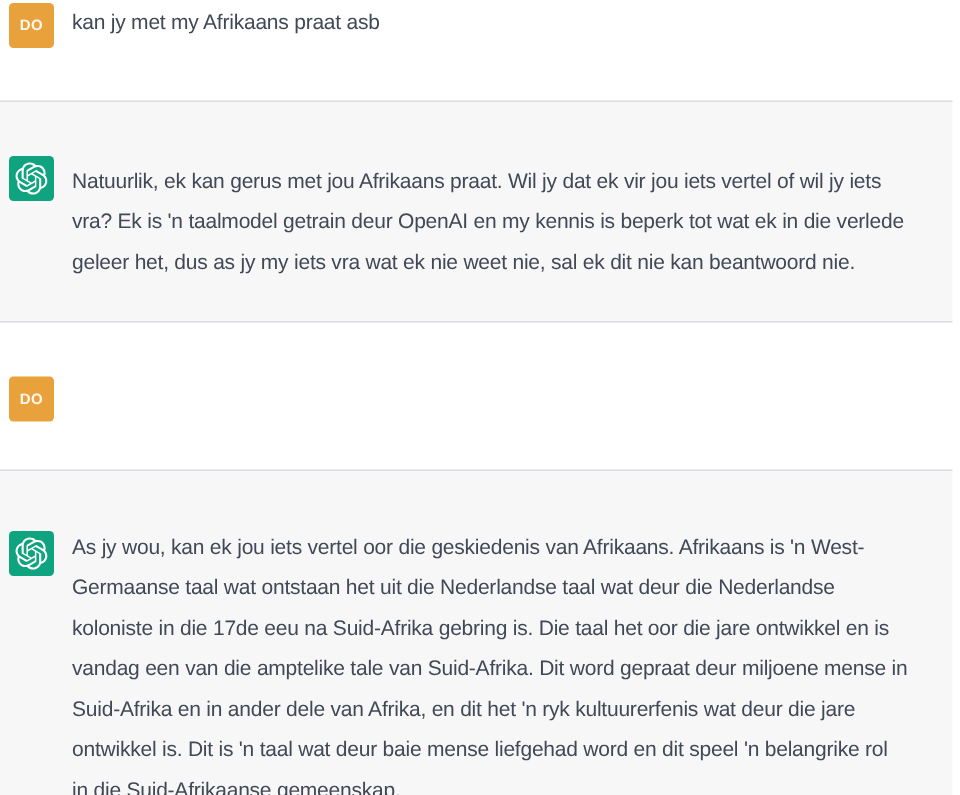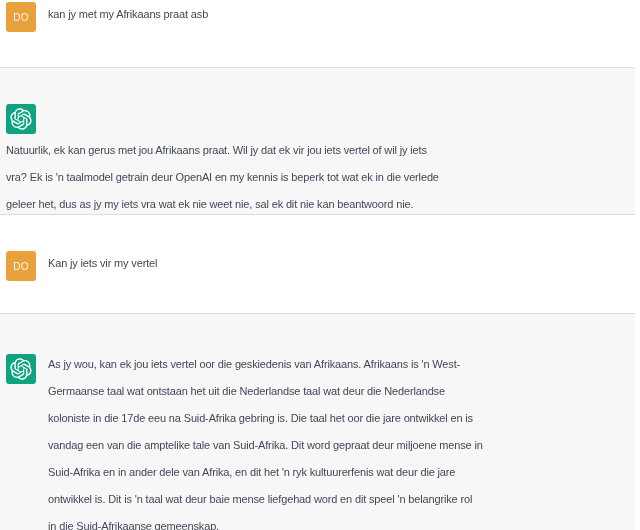--- a/index.html
+++ b/index.html
@@ -19,52 +19,52 @@
     display: flex;
     align-items: flex-start;
     padding-left: 6px;
     width: 100%;
   }
   .row.assistant {
     background: var(--assistant-row-bg, #f7f7f8);
     border-top: 1px solid var(--row-border, #dcdce2);
   }
   .row-1 { height: 67px; padding-top: 1px; }
-  .row-2 { height: 148px; padding-top: 36px; border-bottom: 1px solid var(--row-border, #dcdce2); flex-direction: column; }
+  .row-2 { height: 148px; padding-top: 36px; border-bottom: 1px solid var(--row-border, #dcdce2); }
   .row-3 { height: 98px; padding-top: 35px; }
   .row-4 { height: 262px; padding-top: 30px; }
 
   .avatar {
     flex: 0 0 auto;
     width: 30px;
     height: 30px;
     border-radius: 3px;
     display: flex;
     align-items: center;
     justify-content: center;
     margin-right: 12px;
   }
   .avatar.user {
     background: var(--user-avatar-bg, #e9a13c);
     color: rgba(255,255,255,0.92);
     font-size: 10px;
     letter-spacing: 0.3px;
-    font-weight: 400;
+    font-weight: 700;
     align-items: center;
   }
   .avatar.assistant { background: var(--assistant-avatar-bg, #10a37f); color: #ffffff; }
   .avatar.assistant svg { width: 22px; height: 22px; display: block; }
 
   .row-1 .avatar { margin-top: 1px; }
   .row-2 .avatar { margin-top: 0; }
   .row-3 .avatar { margin-top: 1px; }
   .row-4 .avatar { margin-top: 10px; }
 
   .msg-text {
-    font-size: 11px;
+    font-size: 14px;
     line-height: 27px;
     letter-spacing: -0.15px;
     white-space: pre;
     overflow: hidden;
     max-width: 588px;
   }
   .row-2 .msg-text { margin-top: 3px; }
   .row-4 .msg-text { margin-top: 7px; }
 
   .scroll-strip {
@@ -99,21 +99,20 @@
     </div>
     <div class="msg-text">Natuurlik, ek kan gerus met jou Afrikaans praat. Wil jy dat ek vir jou iets vertel of wil jy iets
 vra? Ek is 'n taalmodel getrain deur OpenAI en my kennis is beperk tot wat ek in die verlede
 geleer het, dus as jy my iets vra wat ek nie weet nie, sal ek dit nie kan beantwoord nie.</div>
   </div>
 
   <div class="row user row-3">
     <div class="avatar user">
       <span>DO</span>
     </div>
-    <div class="msg-text">Kan jy iets vir my vertel</div>
   </div>
 
   <div class="row assistant row-4">
     <div class="avatar assistant">
       <span>
           <svg viewBox="0 0 41 41" fill="none" xmlns="http://www.w3.org/2000/svg">
             <path d="M37.5324 16.8707C37.9808 15.5241 38.1363 14.0974 37.9886 12.6859C37.8409 11.2744 37.3934 9.91076 36.676 8.68622C35.6126 6.83404 33.9882 5.3676 32.0373 4.4985C30.0864 3.62941 27.9098 3.40259 25.8215 3.85078C24.8796 2.7893 23.7219 1.94125 22.4257 1.36341C21.1295 0.785575 19.7249 0.491269 18.3058 0.500197C16.1708 0.495044 14.0893 1.16803 12.3614 2.42214C10.6335 3.67624 9.34853 5.44666 8.6917 7.47815C7.30085 7.76286 5.98686 8.3414 4.8377 9.17505C3.68854 10.0087 2.73073 11.0782 2.02839 12.312C0.956464 14.1591 0.498905 16.2988 0.721698 18.4228C0.944492 20.5467 1.83612 22.5449 3.268 24.1293C2.81966 25.4759 2.66413 26.9026 2.81182 28.3141C2.95951 29.7256 3.40701 31.0892 4.12437 32.3138C5.18791 34.1659 6.8123 35.6322 8.76321 36.5013C10.7141 37.3704 12.8907 37.5973 14.979 37.1492C15.9208 38.2107 17.0786 39.0587 18.3747 39.6366C19.6709 40.2144 21.0755 40.5087 22.4946 40.4998C24.6307 40.5054 26.7133 39.8321 28.4418 38.5772C30.1704 37.3223 31.4556 35.5506 32.1119 33.5179C33.5027 33.2332 34.8167 32.6547 35.9659 31.821C37.115 30.9874 38.0728 29.9178 38.7752 28.684C39.8458 26.8371 40.3023 24.6979 40.0789 22.5748C39.8556 20.4517 38.9639 18.4544 37.5324 16.8707ZM22.4978 37.8849C20.7443 37.8874 19.0459 37.2733 17.6994 36.1501C17.7601 36.117 17.8666 36.0586 17.936 36.0161L25.9004 31.4156C26.1003 31.3019 26.2663 31.137 26.3813 30.9378C26.4964 30.7386 26.5563 30.5124 26.5549 30.2825V19.0542L29.9213 20.998C29.9389 21.0068 29.9541 21.0198 29.9656 21.0359C29.977 21.052 29.9842 21.0707 29.9867 21.0902V30.3889C29.9842 32.375 29.1946 34.2791 27.7909 35.6841C26.3872 37.0892 24.4838 37.8806 22.4978 37.8849ZM6.39227 31.0064C5.51397 29.4888 5.19742 27.7107 5.49804 25.9832C5.55718 26.0187 5.66048 26.0818 5.73461 26.1244L13.699 30.7248C13.8975 30.8408 14.1233 30.902 14.3532 30.902C14.583 30.902 14.8088 30.8408 15.0073 30.7248L24.731 25.1103V28.9979C24.7321 29.0177 24.7283 29.0376 24.7199 29.0556C24.7115 29.0736 24.6988 29.0893 24.6829 29.1012L16.6317 33.7497C14.9096 34.7416 12.8643 35.0097 10.9447 34.4954C9.02506 33.9811 7.38785 32.7263 6.39227 31.0064ZM4.29707 13.6194C5.17156 12.0998 6.55279 10.9364 8.19885 10.3327C8.19885 10.4013 8.19491 10.5228 8.19491 10.6071V19.808C8.19351 20.0378 8.25334 20.2638 8.36823 20.4629C8.48312 20.6619 8.64893 20.8267 8.84863 20.9404L18.5723 26.5542L15.206 28.4979C15.1894 28.5089 15.1703 28.5155 15.1505 28.5173C15.1307 28.5191 15.1107 28.516 15.0924 28.5082L7.04046 23.8557C5.32135 22.8601 4.06716 21.2235 3.55289 19.3046C3.03862 17.3858 3.30624 15.3413 4.29707 13.6194ZM31.955 20.0556L22.2312 14.4411L25.5976 12.4981C25.6142 12.4872 25.6333 12.4805 25.6531 12.4787C25.6729 12.4769 25.6928 12.4801 25.7111 12.4879L33.7631 17.1364C34.9967 17.849 36.0017 18.8982 36.6606 20.1613C37.3194 21.4244 37.6047 22.849 37.483 24.2684C37.3613 25.6878 36.8378 27.0432 35.9737 28.1759C35.1095 29.3086 33.9403 30.1717 32.6023 30.6641C32.6023 30.5947 32.6023 30.4733 32.6023 30.3889V21.188C32.6044 20.9586 32.5453 20.7328 32.4311 20.5338C32.3168 20.3348 32.1516 20.1698 31.955 20.0556ZM35.3055 15.0128C35.2464 14.9765 35.1431 14.9142 35.069 14.8717L27.1045 10.2712C26.906 10.1554 26.6803 10.0943 26.4504 10.0943C26.2206 10.0943 25.9948 10.1554 25.7963 10.2712L16.0726 15.8858V11.9982C16.0715 11.9783 16.0753 11.9585 16.0837 11.9405C16.0921 11.9225 16.1048 11.9068 16.1207 11.8949L24.1719 7.25025C25.4053 6.53903 26.8158 6.19376 28.2383 6.25482C29.6608 6.31589 31.0364 6.78077 32.2044 7.59508C33.3723 8.40939 34.2842 9.53945 34.8334 10.8531C35.3826 12.1667 35.5464 13.6095 35.3055 15.0128ZM14.2424 21.9419L10.8752 19.9981C10.8576 19.9893 10.8423 19.9763 10.8309 19.9602C10.8195 19.9441 10.8122 19.9254 10.8098 19.9058V10.6071C10.8107 9.18295 11.2173 7.78848 11.9819 6.58696C12.7466 5.38544 13.8377 4.42659 15.1275 3.82264C16.4173 3.21869 17.8524 2.99464 19.2649 3.1767C20.6775 3.35876 22.0089 3.93941 23.1034 4.85067C23.0427 4.88379 22.937 4.94215 22.8668 4.98473L14.9024 9.58517C14.7025 9.69878 14.5366 9.86356 14.4215 10.0626C14.3065 10.2616 14.2466 10.4877 14.2479 10.7175L14.2424 21.9419ZM16.071 17.9991L20.4018 15.4978L24.7325 17.9975V22.9985L20.4018 25.4983L16.071 22.9985V17.9991Z" fill="currentColor"></path>
           </svg>
         </span>
     </div>

